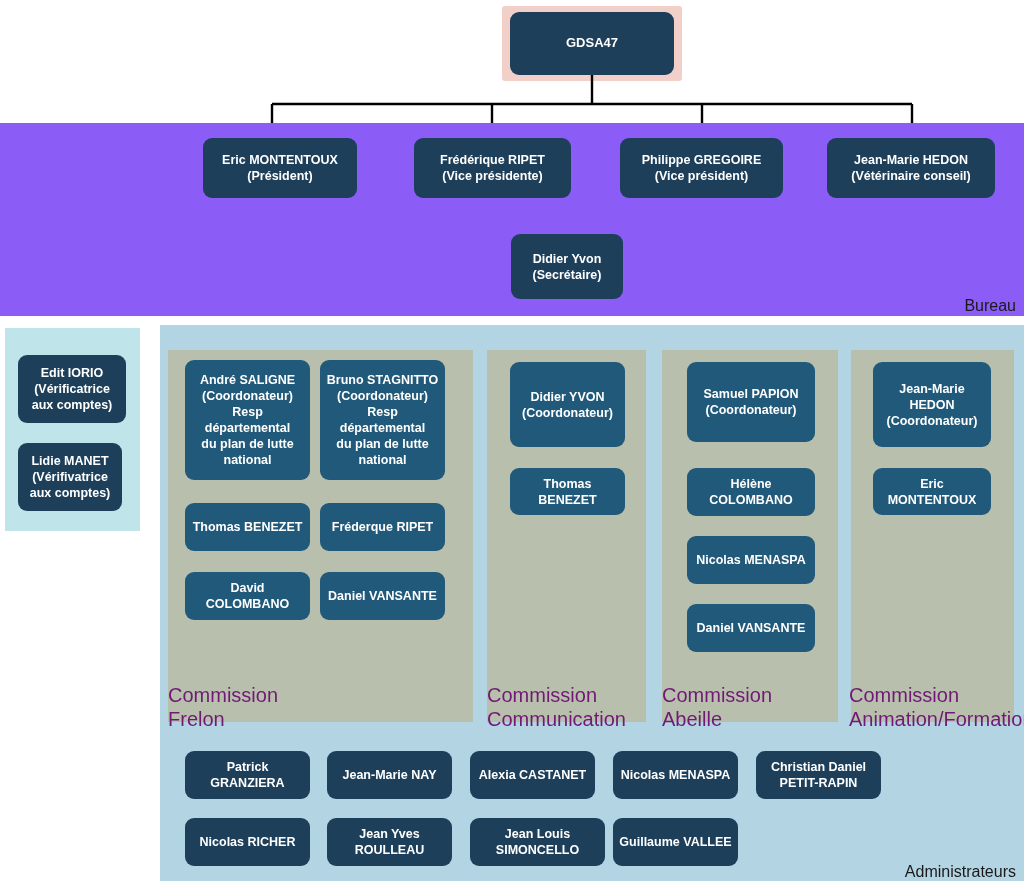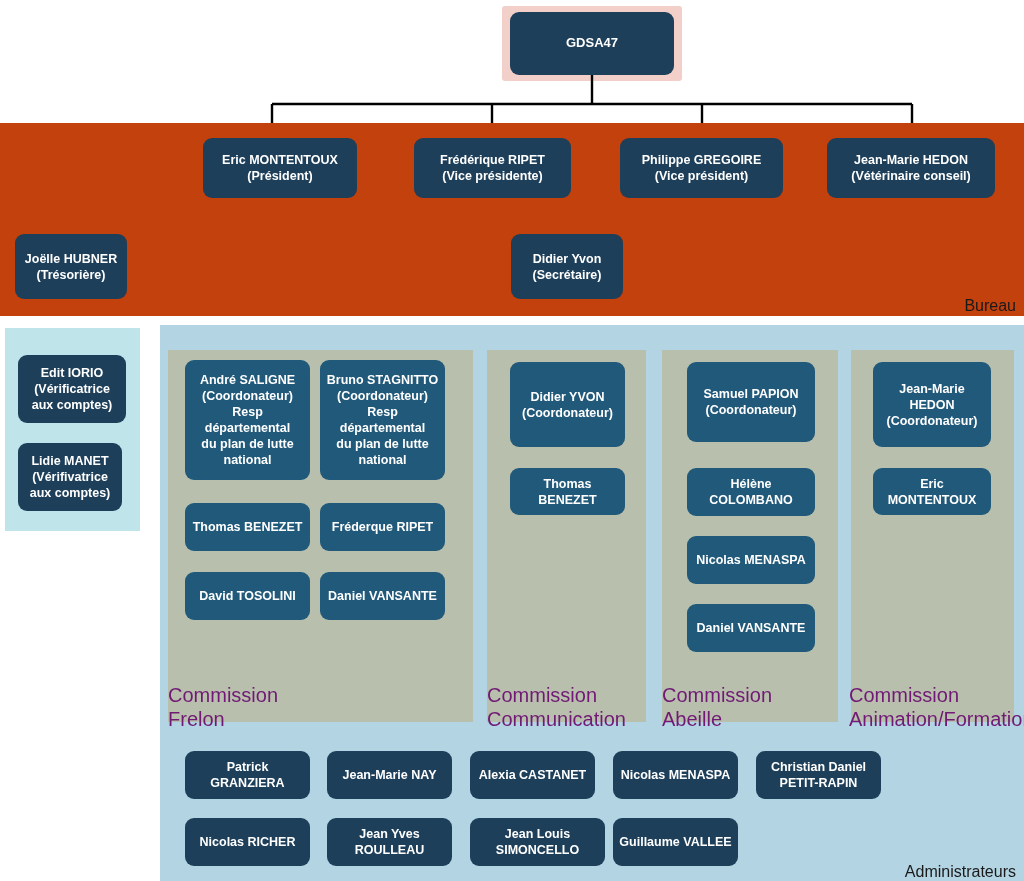--- a/index.html
+++ b/index.html
@@ -55,21 +55,21 @@
     left: 0; top: 0;
     width: 1024px; height: 881px;
     pointer-events: none;
   }
 
   
   #bureau-panel {
     position: absolute;
     left: 0px; top: 123px;
     width: 1024px; height: 193px;
-    background: #c2410c;
+    background: #8b5cf6;
   }
   #bureau-label {
     position: absolute;
     right: 8px; bottom: 1px;
     font-size: 16px;
     color: #1a1a1a;
     font-weight: normal;
   }
 
   
@@ -136,22 +136,20 @@
 
   <div class="node" style="left:203px;top:138px;width:154px;height:60px">Eric MONTENTOUX
 (Président)</div>
   <div class="node" style="left:414px;top:138px;width:157px;height:60px">Frédérique RIPET
 (Vice présidente)</div>
   <div class="node" style="left:620px;top:138px;width:163px;height:60px">Philippe GREGOIRE
 (Vice président)</div>
   <div class="node" style="left:827px;top:138px;width:168px;height:60px">Jean-Marie HEDON
 (Vétérinaire conseil)</div>
 
-  <div class="node" style="left:15px;top:234px;width:112px;height:65px">Joëlle HUBNER
-(Trésorière)</div>
   <div class="node" style="left:511px;top:234px;width:112px;height:65px">Didier Yvon
 (Secrétaire)</div>
 
   <div id="verif-panel"></div>
   <div class="node" style="left:18px;top:355px;width:108px;height:68px">Edit IORIO
 (Vérificatrice
 aux comptes)</div>
   <div class="node" style="left:18px;top:443px;width:104px;height:68px">Lidie MANET
 (Vérifivatrice
 aux comptes)</div>
@@ -170,21 +168,21 @@
 Resp départemental
 du plan de lutte
 national</div>
   <div class="node lighter" style="left:320px;top:360px;width:125px;height:120px">Bruno STAGNITTO
 (Coordonateur)
 Resp départemental
 du plan de lutte
 national</div>
   <div class="node lighter" style="left:185px;top:503px;width:125px;height:48px">Thomas BENEZET</div>
   <div class="node lighter" style="left:320px;top:503px;width:125px;height:48px">Fréderque RIPET</div>
-  <div class="node lighter" style="left:185px;top:572px;width:125px;height:48px">David TOSOLINI</div>
+  <div class="node lighter" style="left:185px;top:572px;width:125px;height:48px">David COLOMBANO</div>
   <div class="node lighter" style="left:320px;top:572px;width:125px;height:48px">Daniel VANSANTE</div>
 
   <div class="node lighter" style="left:510px;top:362px;width:115px;height:85px">Didier YVON
 (Coordonateur)</div>
   <div class="node lighter" style="left:510px;top:468px;width:115px;height:47px">Thomas BENEZET</div>
 
   <div class="node lighter" style="left:687px;top:362px;width:128px;height:80px">Samuel PAPION
 (Coordonateur)</div>
   <div class="node lighter" style="left:687px;top:468px;width:128px;height:48px">Hélène COLOMBANO</div>
   <div class="node lighter" style="left:687px;top:536px;width:128px;height:48px">Nicolas MENASPA</div>

